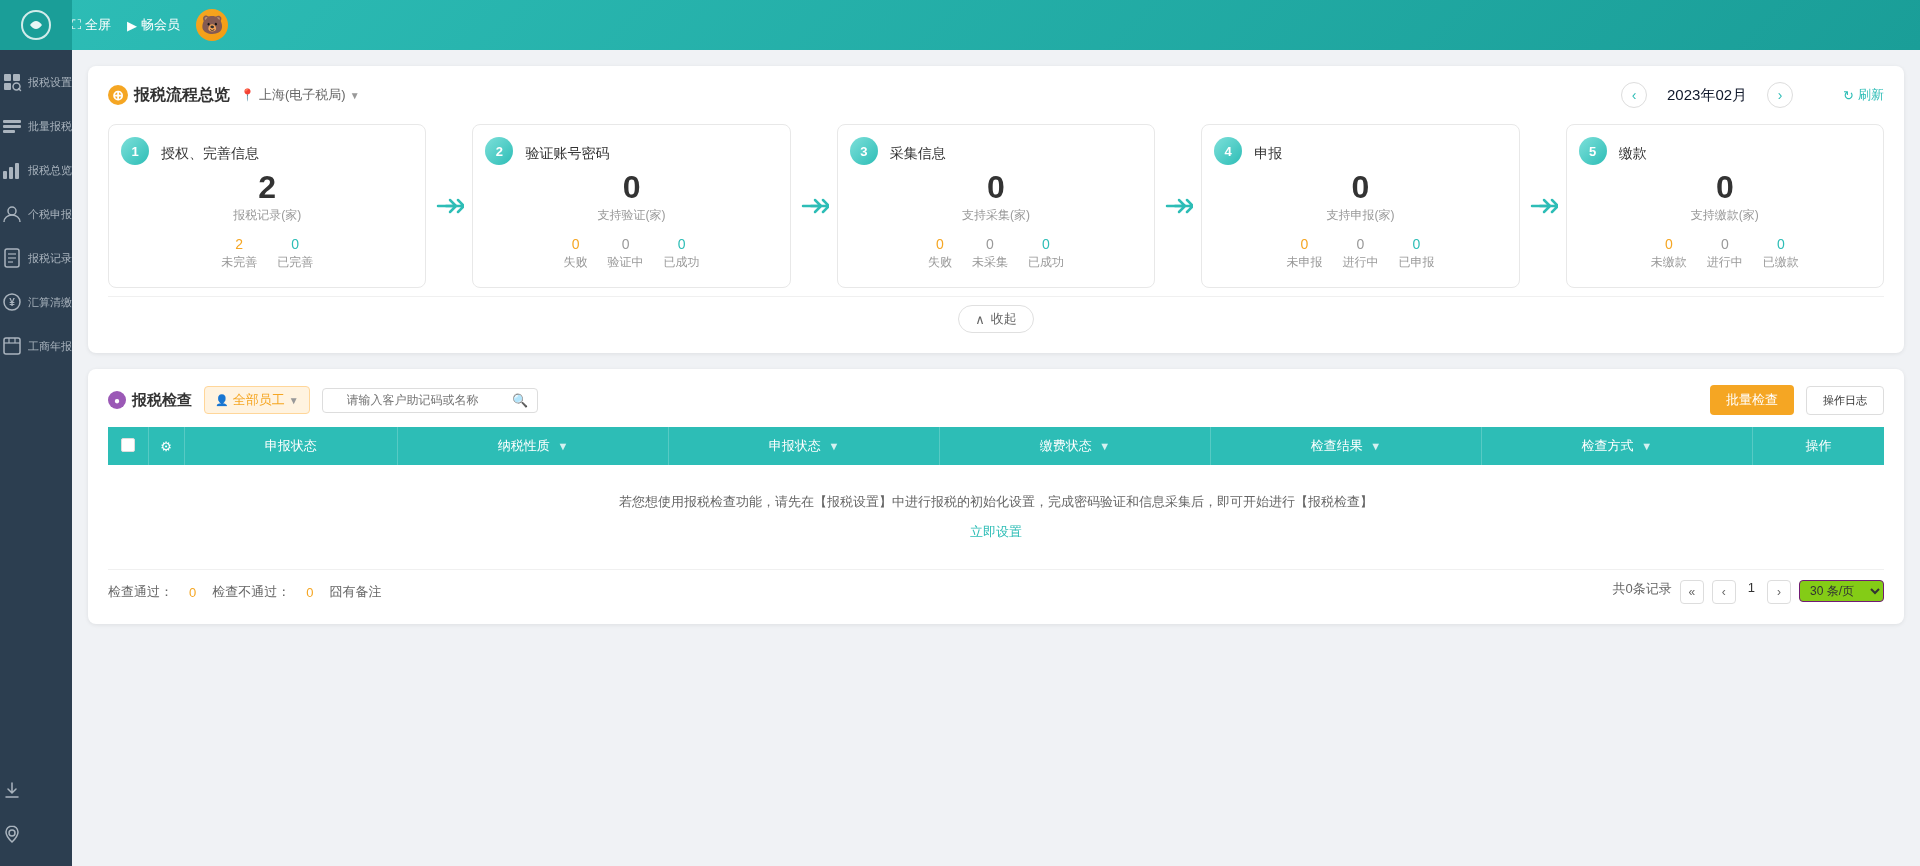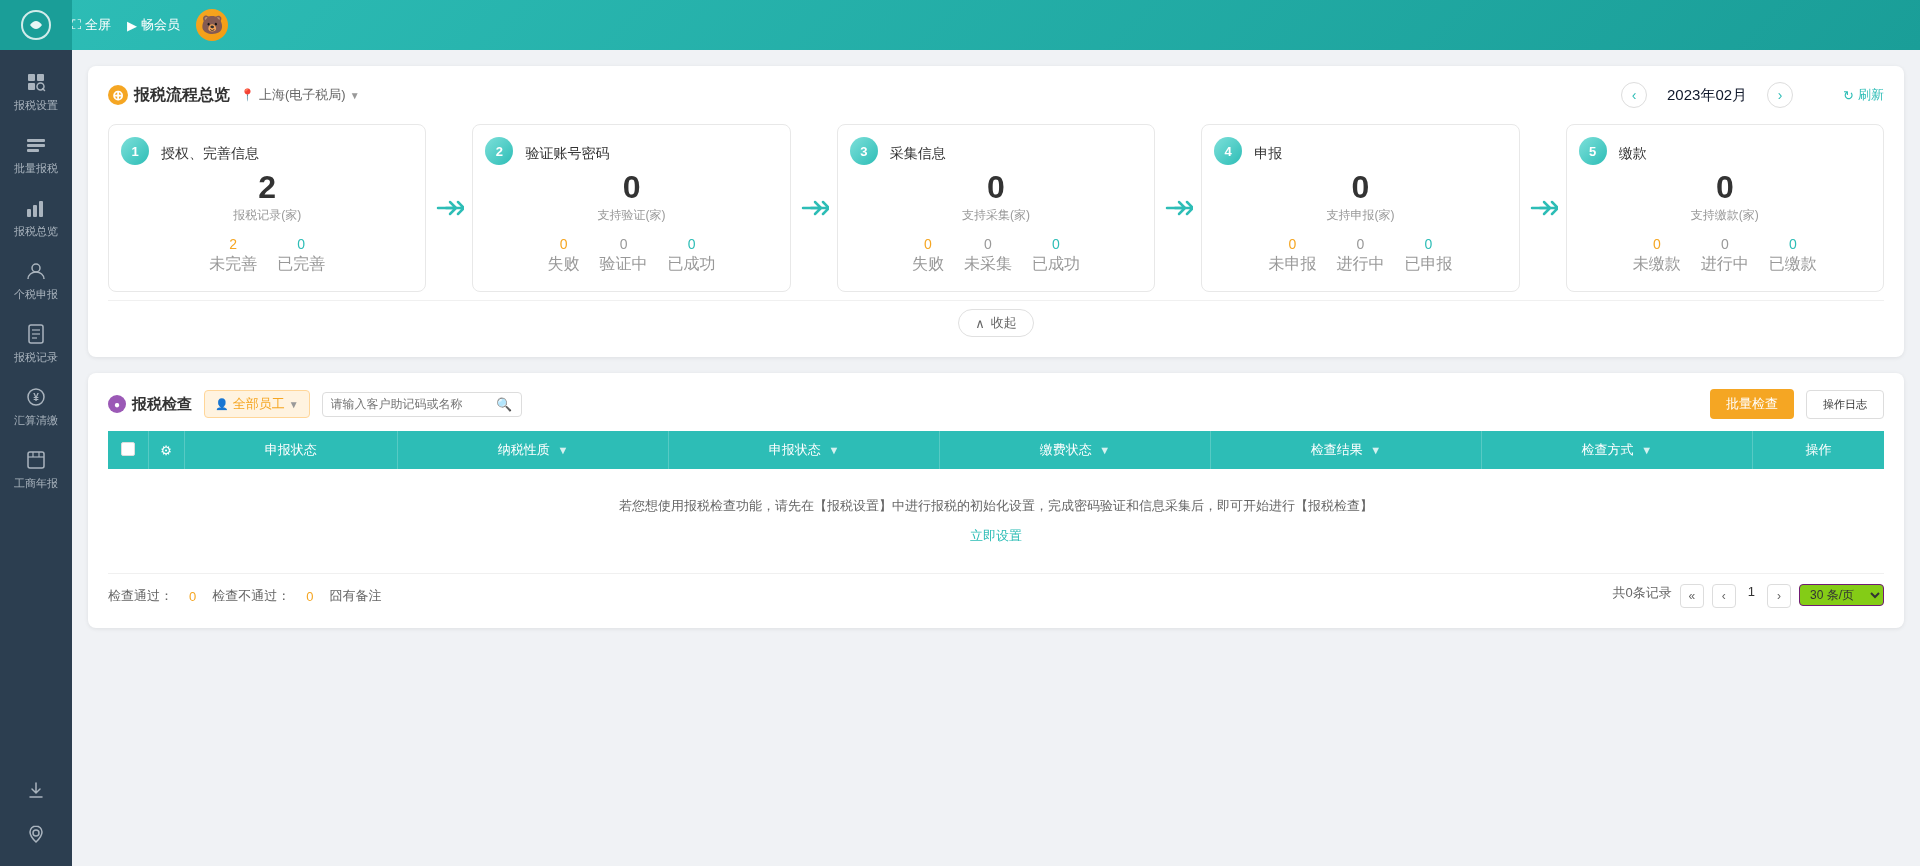--- a/index.html
+++ b/index.html
@@ -76,21 +76,21 @@
       background: #2c3e50;
       display: flex;
       flex-direction: column;
       align-items: center;
       padding-top: 10px;
       z-index: 99;
     }
     .sidebar-item {
       width: 100%;
       display: flex;
-      flex-direction: column;
+      flex-direction: row;
       align-items: center;
       padding: 10px 0;
       cursor: pointer;
       color: #aab4be;
       font-size: 11px;
       gap: 4px;
     }
     .sidebar-icon {
       width: 24px;
       height: 24px;
@@ -268,21 +268,21 @@
       gap: 2px;
     }
     .stat-value {
       font-size: 14px;
       font-weight: 500;
     }
     .stat-value.orange { color: #f5a623; }
     .stat-value.gray { color: #999; }
     .stat-value.teal { color: #2dbdb6; }
     .stat-label {
-      font-size: 16px;
+      font-size: 12px;
       color: #999;
     }
 
     
     .collapse-bar {
       text-align: center;
       padding: 8px 0 4px;
       border-top: 1px solid #f0f0f0;
       margin-top: 8px;
     }
@@ -346,20 +346,21 @@
       gap: 6px;
       flex: 0 0 200px;
     }
     .search-input {
       border: none;
       outline: none;
       font-size: 12px;
       color: #999;
       width: 160px;
       background: transparent;
+      margin-left: 16px;
     }
     .btn-orange {
       background: #f5a623;
       color: #fff;
       border: none;
       border-radius: 4px;
       padding: 6px 16px;
       cursor: pointer;
       font-size: 13px;
       margin-left: auto;

